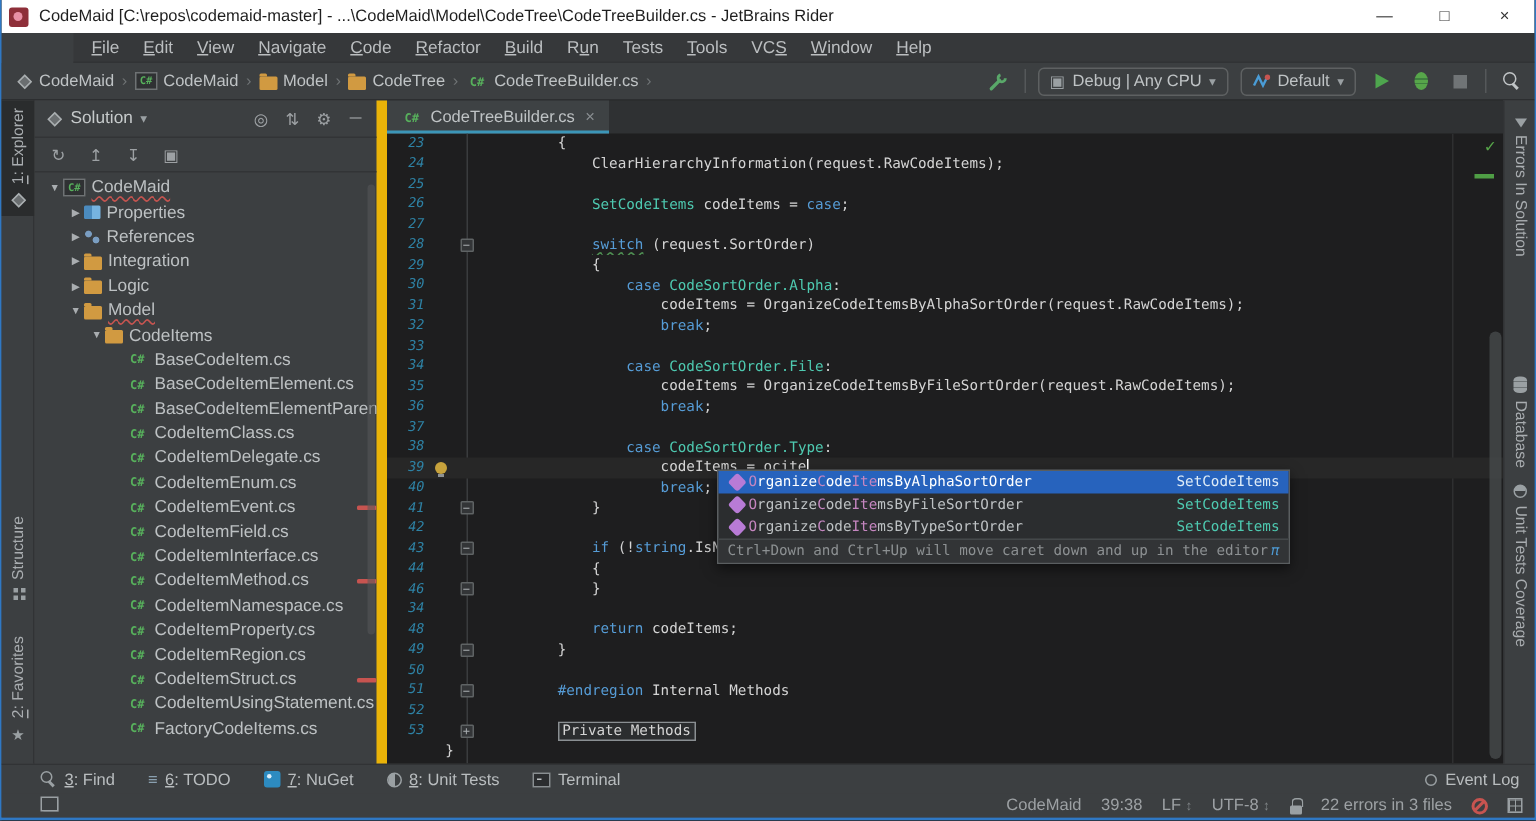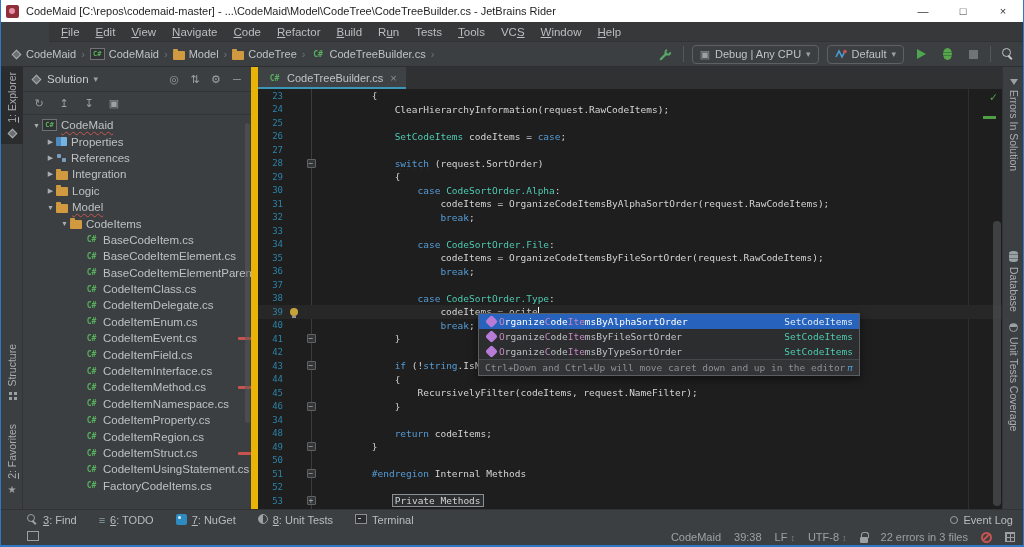--- a/index.html
+++ b/index.html
@@ -101,47 +101,47 @@
   #editor{ flex:1; display:flex; flex-direction:column; min-width:0; background:var(--editor-bg); }
   #tabbar{ height:22px; background:var(--tabstrip-bg); display:flex; align-items:flex-end; flex:none; }
   .etab{ height:22px; background:var(--tab-active-bg); display:flex; align-items:center; gap:5px; padding:0 9px; position:relative; font-size:11px; color:#BFC3C5; }
   .etab::after{ content:""; position:absolute; left:0; right:0; bottom:0; height:2px; background:var(--tab-underline); }
   .etab .close{ color:#8A8F92; font-size:11px; margin-left:2px; }
   #codearea{ position:relative; flex:1; overflow:hidden; font-family:"DejaVu Sans Mono", monospace; font-size:9.5px; }
   .fold-line{ position:absolute; left:53px; top:0; bottom:0; width:1px; background:#3A3C3E; }
   .margin-guide{ position:absolute; left:710px; top:0; bottom:0; width:1px; background:#2E2F30; }
   .code-line{ position:relative; display:flex; align-items:center; height:13.5px; }
   .code-line.cur{ background:#272727; }
-  .ln{ width:30px; flex:none; text-align:right; padding-right:5px; color:var(--line-number); font-size:9px; }
+  .ln{ width:30px; flex:none; text-align:right; padding-right:5px; color:var(--line-number); font-size:9px;font-style:italic; }
   .bulbcol{ width:12px; flex:none; display:flex; justify-content:center; }
   .foldcol{ width:22px; flex:none; display:flex; justify-content:center; z-index:1; }
   .fold-mk{ width:9px; height:9px; border:1px solid #5F6364; background:#333537; color:#A9ADB0; font-size:8px; line-height:7px; text-align:center; border-radius:1px; }
   .codetext{ flex:1; margin:0; white-space:pre; overflow:hidden; padding-left:4px; font-family:inherit; font-size:9.5px; line-height:13.5px; }
   .tok-p{ color:var(--code-plain); }
   .tok-k{ color:var(--keyword); }
   .tok-t{ color:var(--type); }
   .tok-ku{ color:var(--keyword); text-decoration:underline wavy #4E8F52; text-decoration-thickness:1px; text-underline-offset:2px; }
-  .tok-box{ color:var(--code-plain); border:1px solid #8A8F92; background:#2B2D2F; padding:0 2px;margin-left:20px; }
+  .tok-box{ color:var(--code-plain); border:1px solid #8A8F92; background:#2B2D2F; padding:0 2px; }
   .caret{ display:inline-block; width:1.5px; height:11px; background:#FFFFFF; vertical-align:middle; }
   .ed-check{ position:absolute; top:1px; right:5px; color:var(--check-green); font-size:12px; font-weight:bold; z-index:2; }
   .ed-dash{ position:absolute; top:27px; right:6px; width:13px; height:3px; background:#4F9E45; z-index:2; }
   #ed-scroll{ position:absolute; right:1px; top:132px; width:8px; height:285px; background:#4A4D4F; opacity:.75; border-radius:4px; z-index:2; }
   
   #popup{ position:absolute; left:220px; top:224px; width:382px; background:var(--popup-bg); border:1px solid #5A5E60; z-index:10; box-shadow:0 3px 8px rgba(0,0,0,.5); }
   .pop-row{ height:15px; display:flex; align-items:center; padding:0 6px; font-size:9.5px; font-family:"DejaVu Sans Mono", monospace; color:#BDC1C3; }
   .pop-row.sel{ background:var(--selected-row); color:#FFFFFF; }
   .pop-name{ white-space:pre; }
   .pop-name .hl{ color:var(--match); }
   .pop-type{ margin-left:auto; color:var(--type); }
   .pop-row.sel .pop-type{ color:#DDEBF7; }
   #pop-footer{ display:flex; align-items:center; height:16px; background:#323436; border-top:1px solid #44484A; padding:0 6px; font-size:9.5px; color:var(--hint-text); }
   #pop-pi{ margin-left:auto; color:#4E9CD6; font-style:italic; }
   
   #bottombar{ height:20px; background:var(--bar-bg); border-top:1px solid #313335; display:flex; align-items:center; padding:0 10px 0 26px; gap:22px; }
-  .bb-btn{ display:flex; align-items:flex-start; gap:5px; font-size:11px; color:#B9BDBF; white-space:nowrap; }
+  .bb-btn{ display:flex; align-items:center; gap:5px; font-size:11px; color:#B9BDBF; white-space:nowrap; }
   .bb-btn u{ text-decoration:underline; text-underline-offset:1px; }
   #event-log{ margin-left:auto; display:flex; align-items:center; gap:5px; font-size:11px; color:#B9BDBF; }
   #statusbar{ height:16px; background:var(--bar-bg); display:flex; align-items:center; padding:0 8px 0 28px; gap:14px; font-size:11px; color:#9DA1A4; }
   #sb-right{ margin-left:auto; display:flex; align-items:center; gap:13px; }
   .updn::after{ content:"↕"; font-size:9px; color:#7F8486; margin-left:3px; }
 </style>
 </head>
 <body>
 
 <div id="app">
@@ -539,26 +539,20 @@
               </span>
               <pre class="codetext"><span class="tok-p">            </span><span class="tok-k">if</span><span class="tok-p"> (!</span><span class="tok-k">string</span><span class="tok-p">.IsNul</span></pre>
             </div>
             <div class="code-line">
               <span class="ln">44</span>
               <span class="bulbcol"></span>
               <span class="foldcol"></span>
               <pre class="codetext"><span class="tok-p">            {</span></pre>
             </div>
             <div class="code-line">
-              <span class="ln">45</span>
-              <span class="bulbcol"></span>
-              <span class="foldcol"></span>
-              <pre class="codetext"><span class="tok-p">                RecursivelyFilter(codeItems, request.NameFilter);</span></pre>
-            </div>
-            <div class="code-line">
               <span class="ln">46</span>
               <span class="bulbcol"></span>
               <span class="foldcol">
                 <span class="fold-mk">−</span>
               </span>
               <pre class="codetext"><span class="tok-p">            }</span></pre>
             </div>
             <div class="code-line">
               <span class="ln">34</span>
               <span class="bulbcol"></span>

